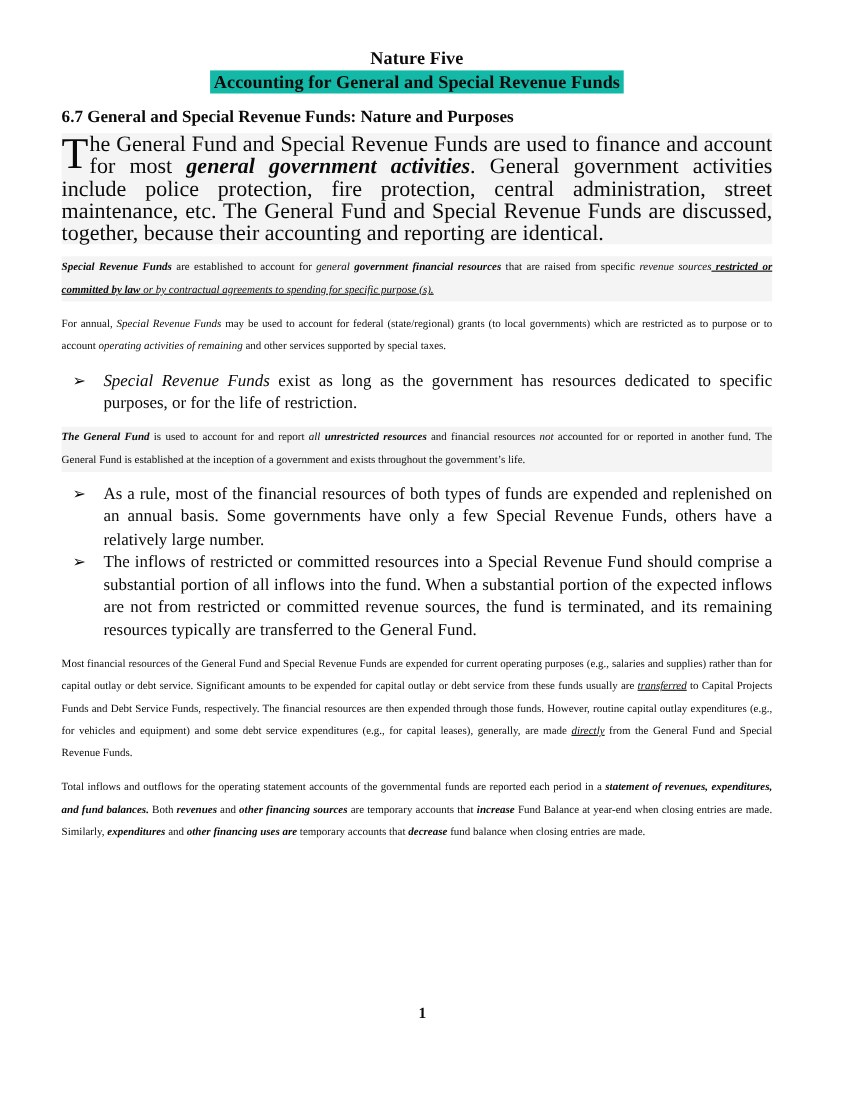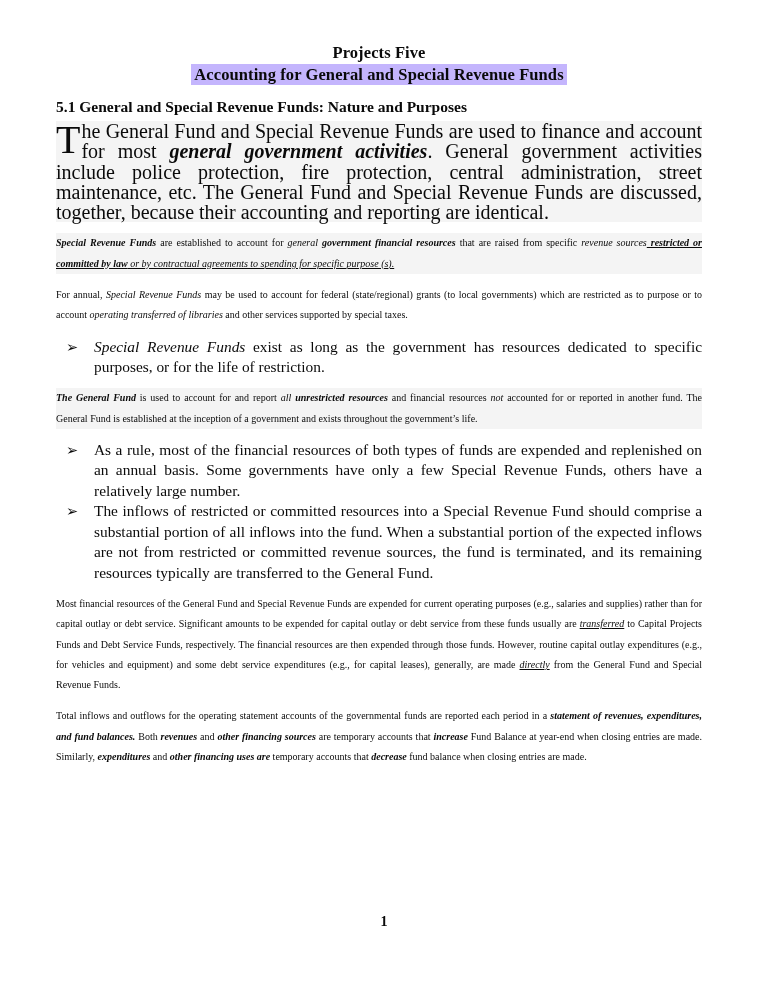--- a/index.html
+++ b/index.html
@@ -30,21 +30,21 @@
     letter-spacing: 0.1px;
   }
   .doc-subtitle-wrap {
     text-align: center;
     margin: 0 0 10px 0;
   }
   .doc-subtitle {
     font-weight: bold;
     font-size: 16.5px;
     line-height: 22px;
-    background: #c4b5fd;
+    background: #14b8a6;
     padding: 1px 3px;
     letter-spacing: 0.1px;
   }
   .sect-head {
     font-weight: bold;
     font-size: 15.5px;
     line-height: 21px;
     margin: 0 0 4px 0;
   }
   p.body {
@@ -107,36 +107,36 @@
     text-align: center;
     font-size: 14px;
     font-weight: bold;
   }
 </style>
 </head>
 <body>
 
 <div class="page">
 
-  <div class="doc-title">Projects Five</div>
+  <div class="doc-title">Nature Five</div>
 
   <div class="doc-subtitle-wrap">
     <span class="doc-subtitle">Accounting for General and Special Revenue Funds</span>
   </div>
 
-  <div class="sect-head">5.1 General and Special Revenue Funds: Nature and Purposes</div>
+  <div class="sect-head">6.7 General and Special Revenue Funds: Nature and Purposes</div>
 
   <div class="dropcap-para shade">
     <span class="dropcap">T</span>
     <p><span>he General Fund and Special Revenue Funds are used to finance and account for most </span><span class="bi">general government activities</span><span>. General government activities include police protection, fire protection, central administration, street maintenance, etc. The General Fund and Special Revenue Funds are discussed, together, because their accounting and reporting are identical</span><span>.</span></p>
   </div>
 
   <p class="body shade"><span class="bi">Special Revenue Funds</span><span> are established to account for </span><span class="i">general</span><span> </span><span class="bi">government financial resources</span><span> that are raised from specific </span><span class="i">revenue sources</span><span class="biu"> restricted or committed by law</span><span class="iu"> or by contractual agreements to spending for specific purpose (s).</span></p>
 
-  <p class="body"><span>For annual, </span><span class="i">Special Revenue Funds</span><span> may be used to account for federal (state/regional) grants (to local governments) which are restricted as to purpose or to account </span><span class="i">operating transferred of libraries</span><span> and other services supported by special taxes.</span></p>
+  <p class="body"><span>For annual, </span><span class="i">Special Revenue Funds</span><span> may be used to account for federal (state/regional) grants (to local governments) which are restricted as to purpose or to account </span><span class="i">operating activities of remaining</span><span> and other services supported by special taxes.</span></p>
 
   <ul class="arrow-list">
     <li><span class="marker">➢</span><span class="i">Special Revenue Funds</span><span> exist as long as the government has resources dedicated to specific purposes, or for the life of restriction.</span></li>
   </ul>
 
   <p class="body shade"><span class="bi">The General Fund</span><span> is used to account for and report </span><span class="i">all</span><span> </span><span class="bi">unrestricted resources</span><span> and financial resources </span><span class="i">not</span><span> accounted for or reported in another fund. The General Fund is established at the inception of a government and exists throughout the government’s life.</span></p>
 
   <ul class="arrow-list">
     <li><span class="marker">➢</span><span>As a rule, most of the financial resources of both types of funds are expended and replenished on an annual basis. Some governments have only a few Special Revenue Funds, others have a relatively large number.</span></li>
     <li><span class="marker">➢</span><span>The inflows of restricted or committed resources into a Special Revenue Fund should comprise a substantial portion of all inflows into the fund. When a substantial portion of the expected inflows are not from restricted or committed revenue sources, the fund is terminated, and its remaining resources typically are transferred to the General Fund.</span></li>

